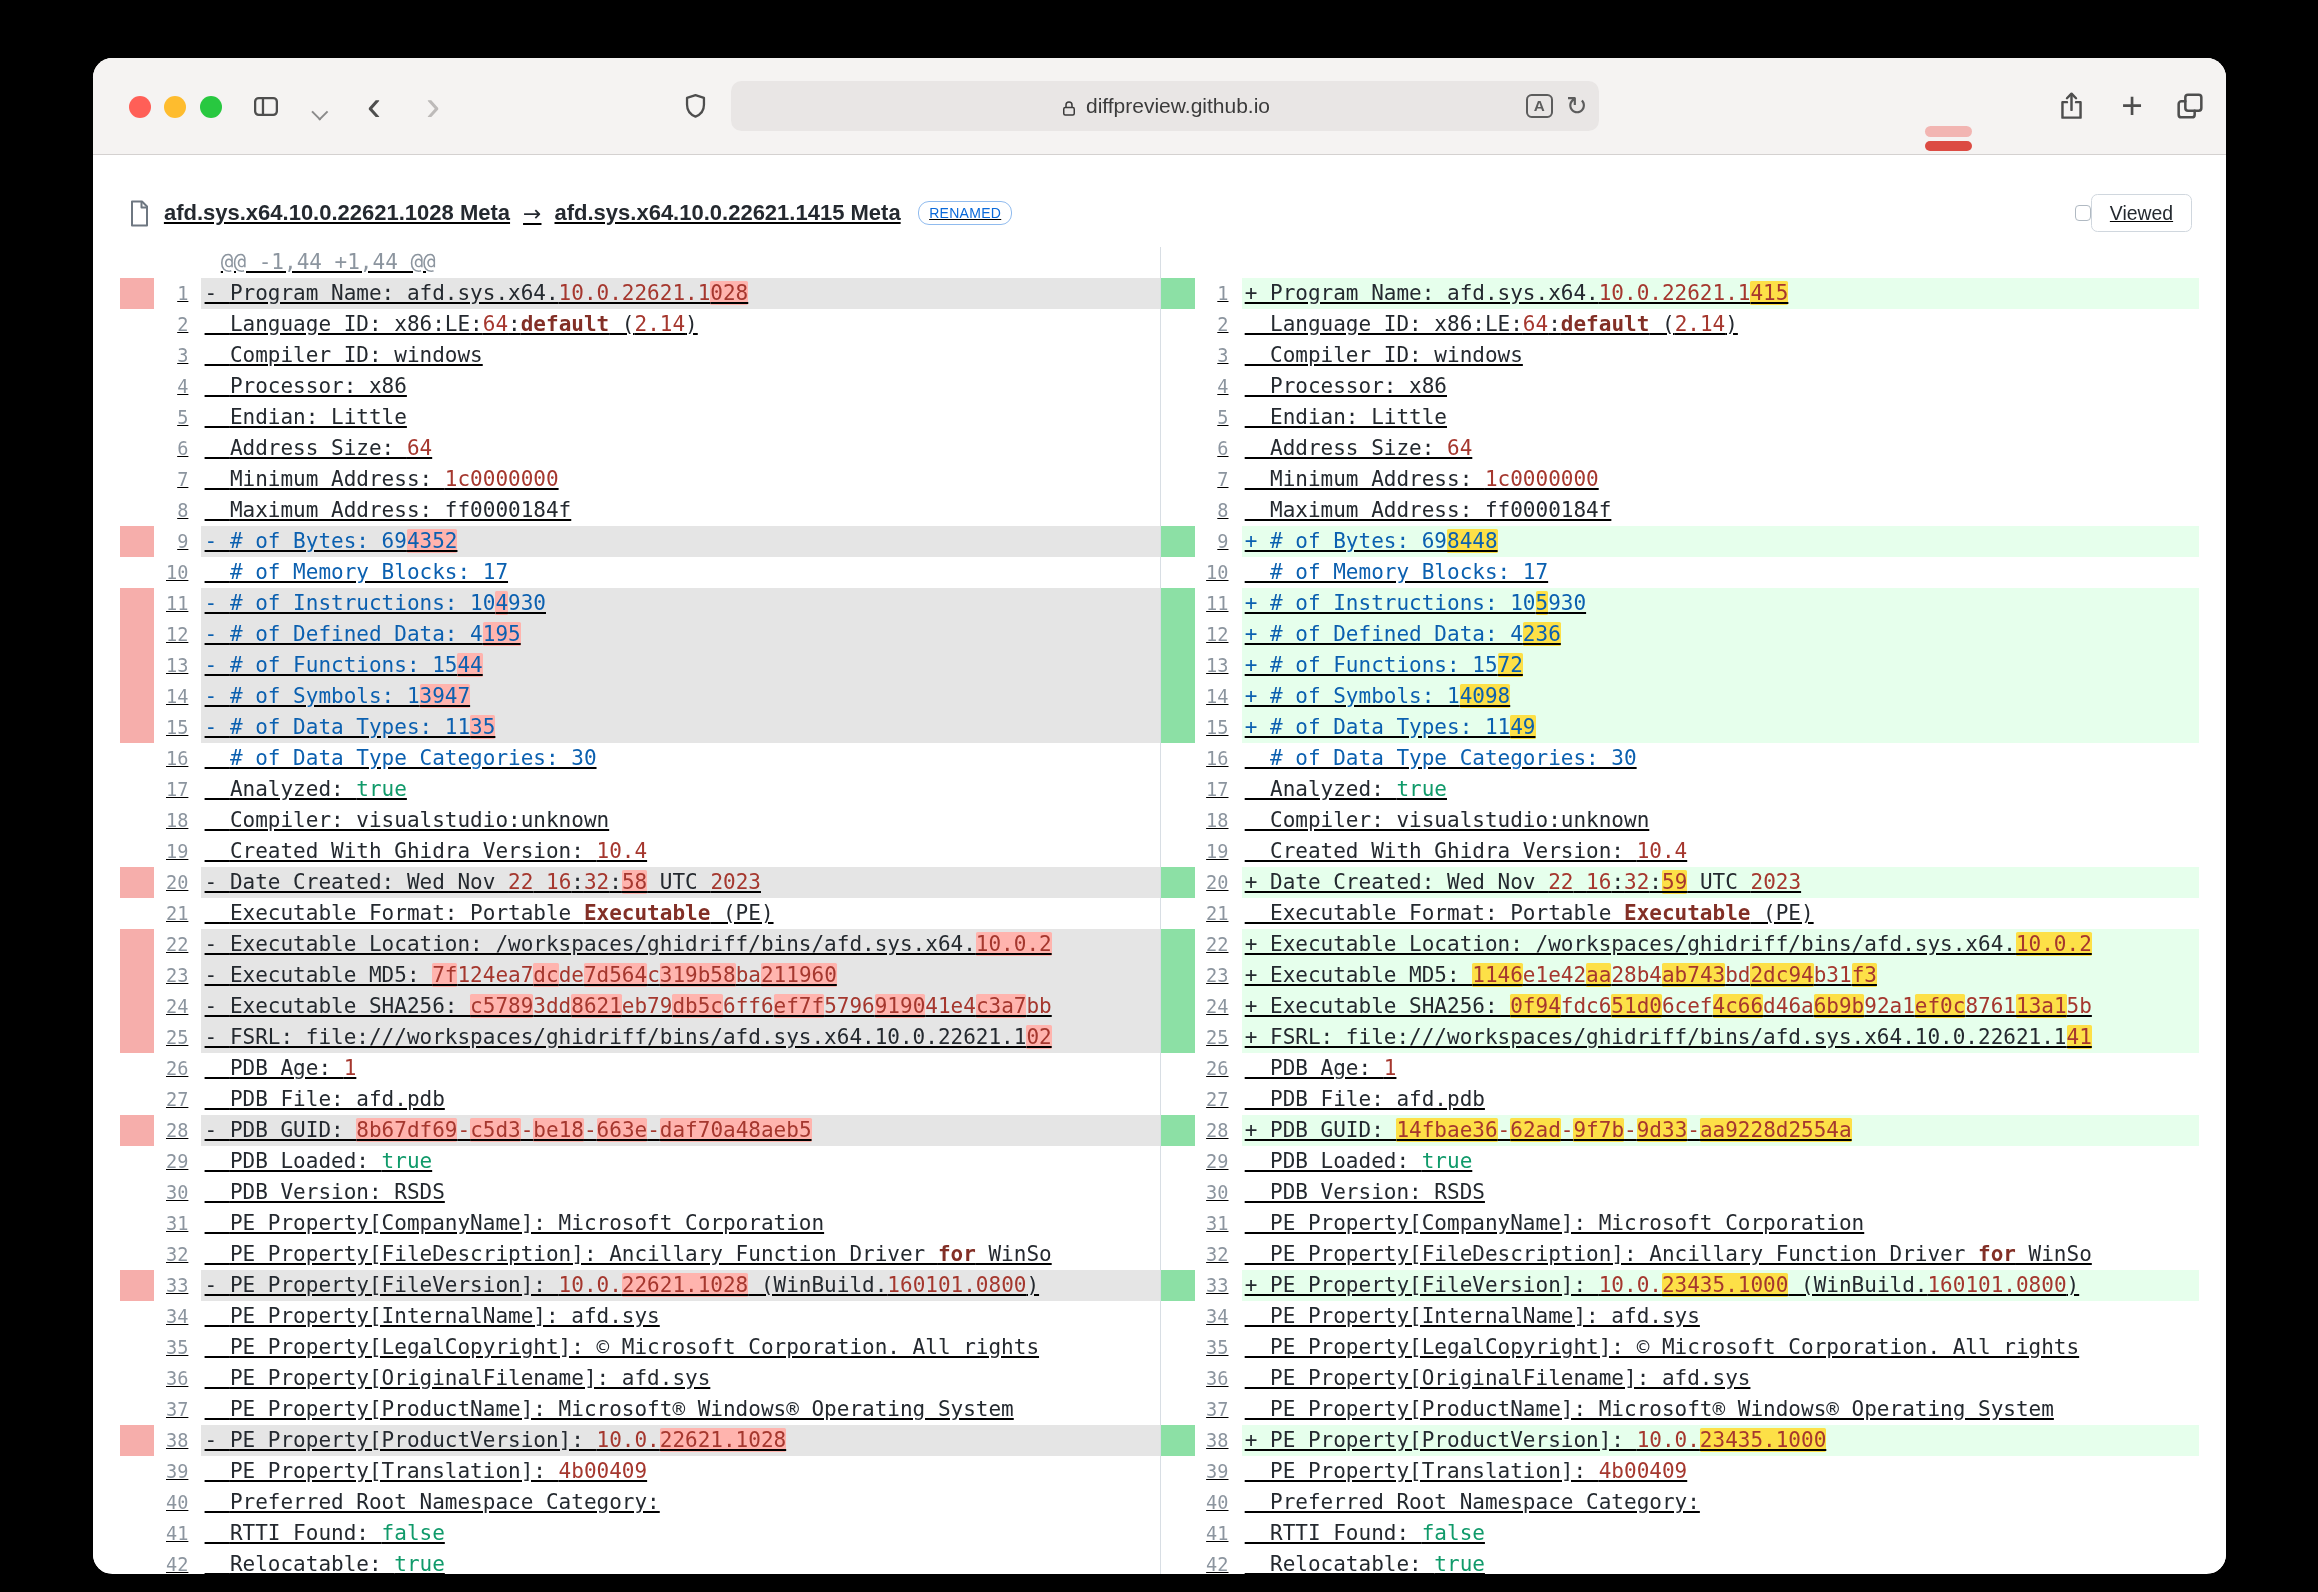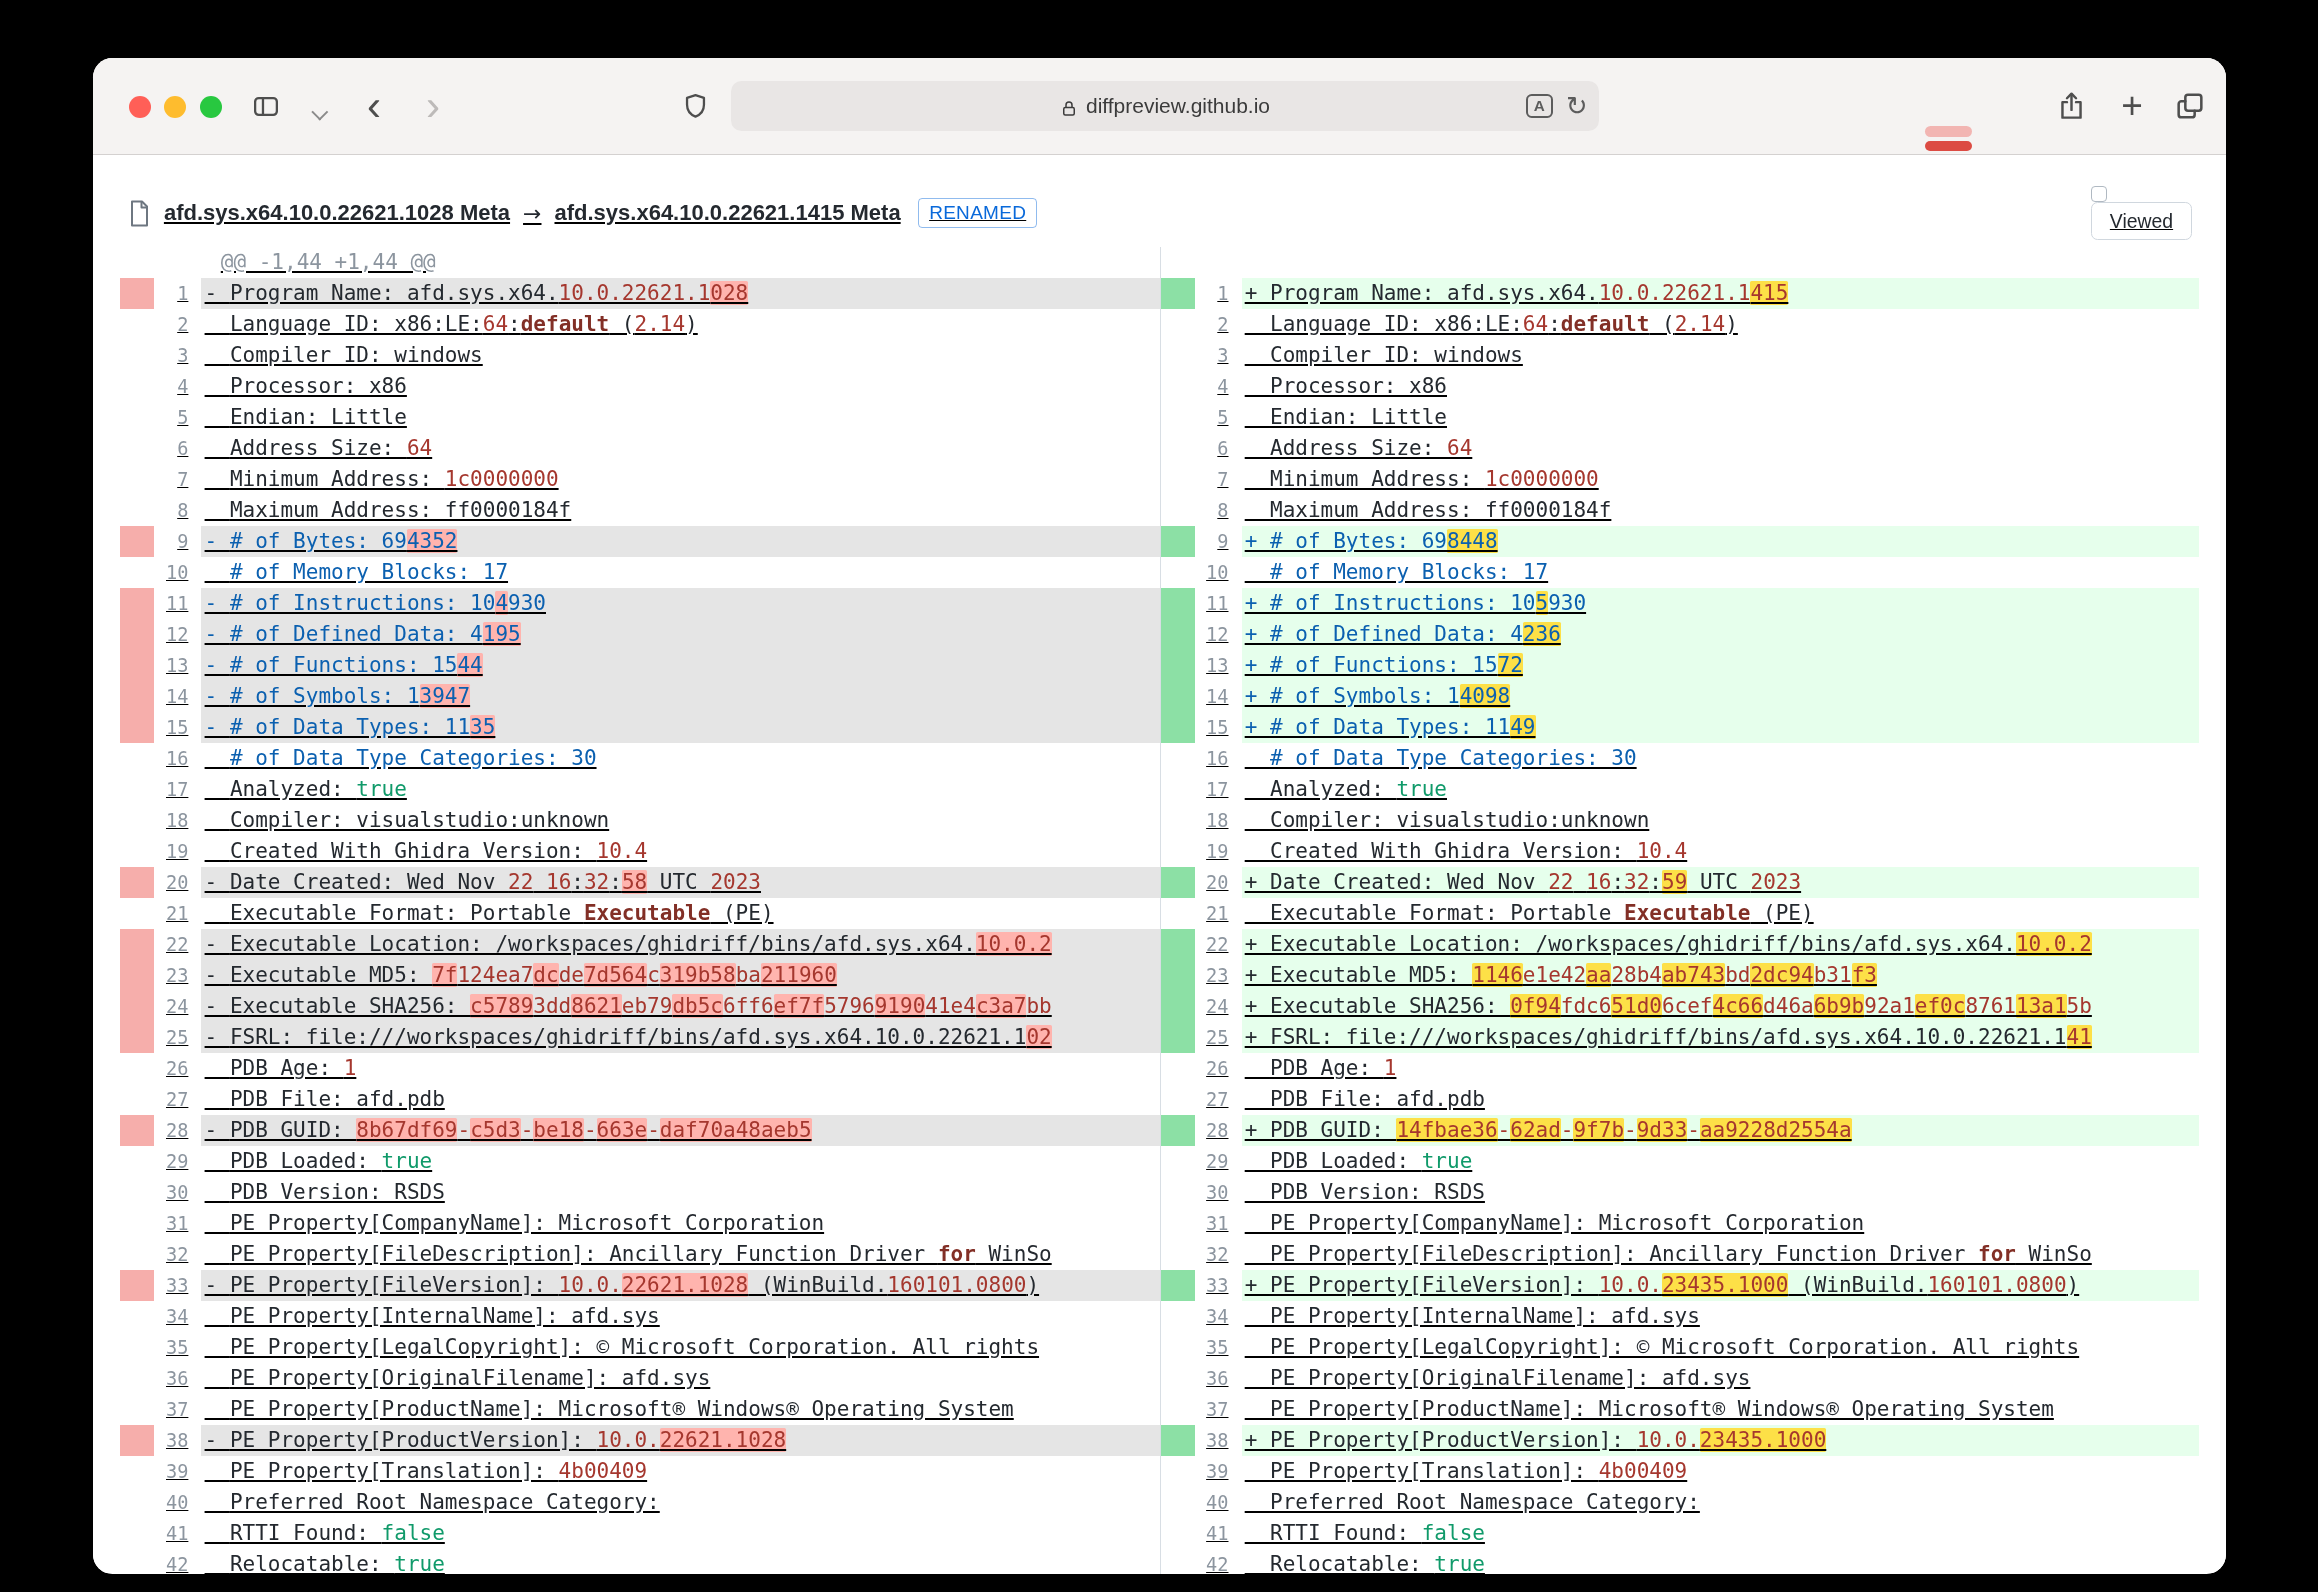--- a/index.html
+++ b/index.html
@@ -38,23 +38,23 @@
   .bar.dark  { background:#dc4b43; }
 
   
   .content { position:relative; height:1418px; background:#fff; padding:32px 27.4px 0 27.4px;text-decoration:underline; }
 
   .file-header { display:flex; align-items:center; height:52px; padding:0 6.5px; gap:13px; }
   .file-header .doc-ic { color:#6e7781; display:flex; }
   .file-header svg { stroke:currentColor; fill:none; stroke-width:2; stroke-linejoin:round; }
   .fname { font-size:22px; font-weight:600; color:#24292f; }
   .farrow { font-size:22px; color:#24292f; font-weight:400; font-family:"DejaVu Sans",sans-serif; }
-  .badge { font-size:19px; color:#0969da; border:1.6px solid rgba(9,105,218,.45); border-radius:4px;
+  .badge { font-size:14px; color:#0969da; border:1.6px solid rgba(9,105,218,.45); border-radius:11px;
            padding:3.2px 9.7px; font-weight:500; letter-spacing:0.3px; margin-left:4.8px; }
-  .hdr-right { margin-left:auto; display:flex; align-items:flex-start; gap:0;flex-direction:column; }
+  .hdr-right { margin-left:auto; display:flex; align-items:center; gap:0; }
   .checkbox { width:16px; height:16px; border:1.6px solid #b0b9c2; border-radius:4px; background:#fff; }
   .viewed-btn { border:1.6px solid #d0d7de; border-radius:6.5px; background:#fff; color:#24292f;
                 font-size:19.4px; padding:6.5px 18px; font-weight:500; }
 
   
   .diff { display:flex; margin-top:8px; }
   .pane { width:50%; overflow:hidden; }
   .pane.right { border-left:0.8px solid #d8dee4; }
   .drow { display:flex; height:31px; }
   .drow .marker { width:34px; flex:0 0 34px; }

